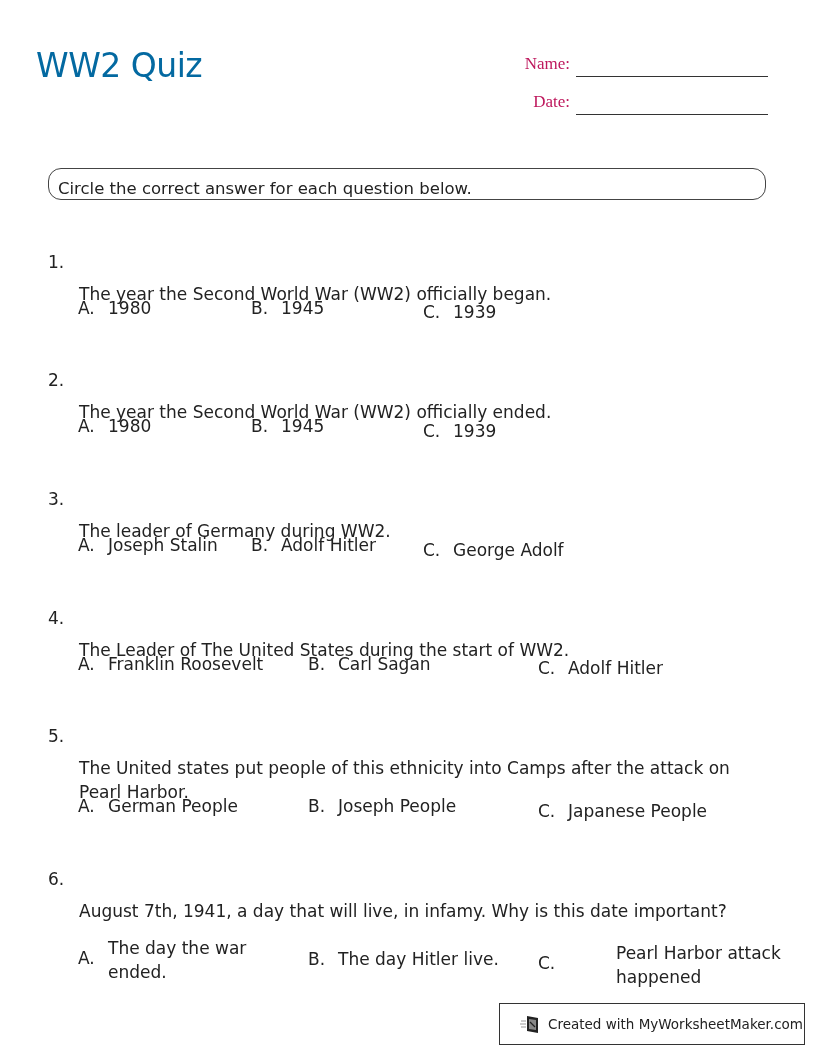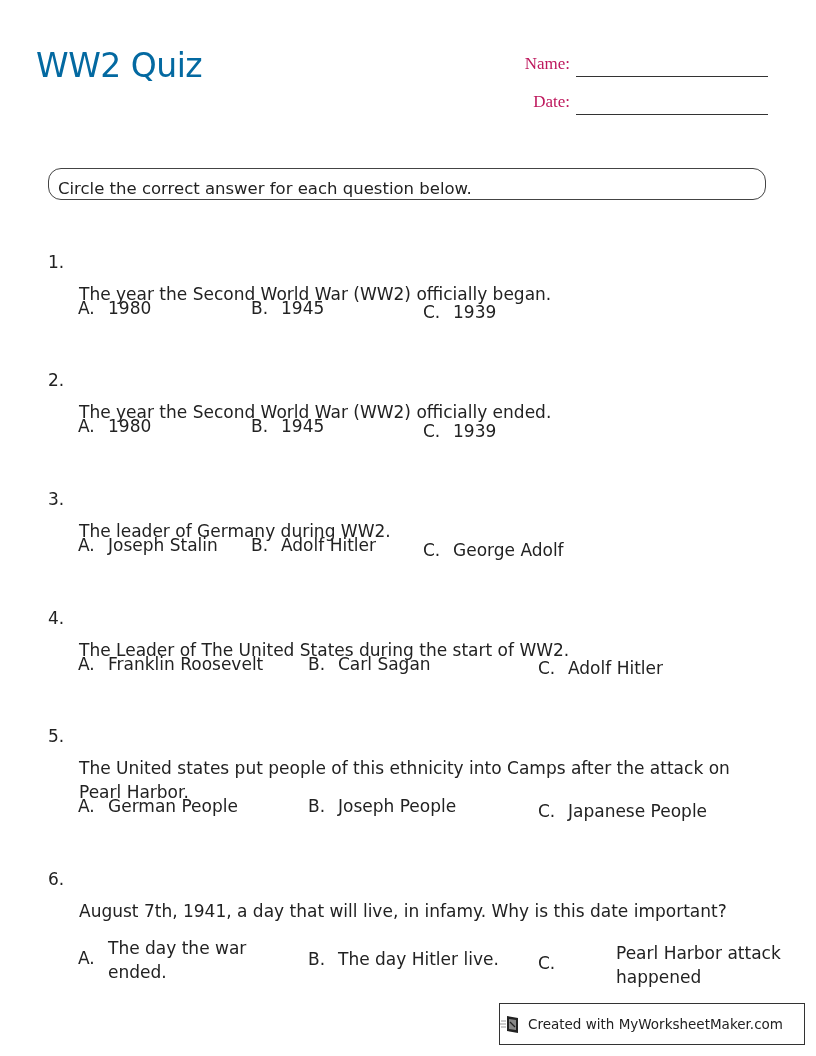--- a/index.html
+++ b/index.html
@@ -17,21 +17,21 @@
   .q { position: absolute; left: 48px; width: 720px; font-size: 17px; color: #222; }
   .q .num { position: absolute; left: 0; top: 0; }
   .q .text { position: absolute; left: 31px; top: 2px; width: 690px; line-height: 24px; margin-top: 28px; }
   .opt { position: absolute; font-size: 17px; color: #222; white-space: nowrap; }
   .opt .letter { position: absolute; left: 0; }
   .opt .otext { position: absolute; left: 30px; }
   .opt.multi .letter { top: 12px; }
   .opt.multi .otext { line-height: 24px; white-space: normal; width: 160px; }
   .footer { position: absolute; left: 499px; top: 1003px; width: 306px; height: 42px;
             box-sizing: border-box; border: 1px solid #333; display: flex; align-items: center;
-            padding-left: 0; font-size: 13.5px; color: #222; }
+            padding-left: 20px; font-size: 13.5px; color: #222; }
   .footer svg { margin-right: 6px; }
 </style>
 </head>
 <body>
 
 <div class="title">WW2 Quiz</div>
 
 <div class="field" style="left:470px; top:54px; width:100px; height:24px;">
   <span class="lbl">Name:</span>
 </div>

